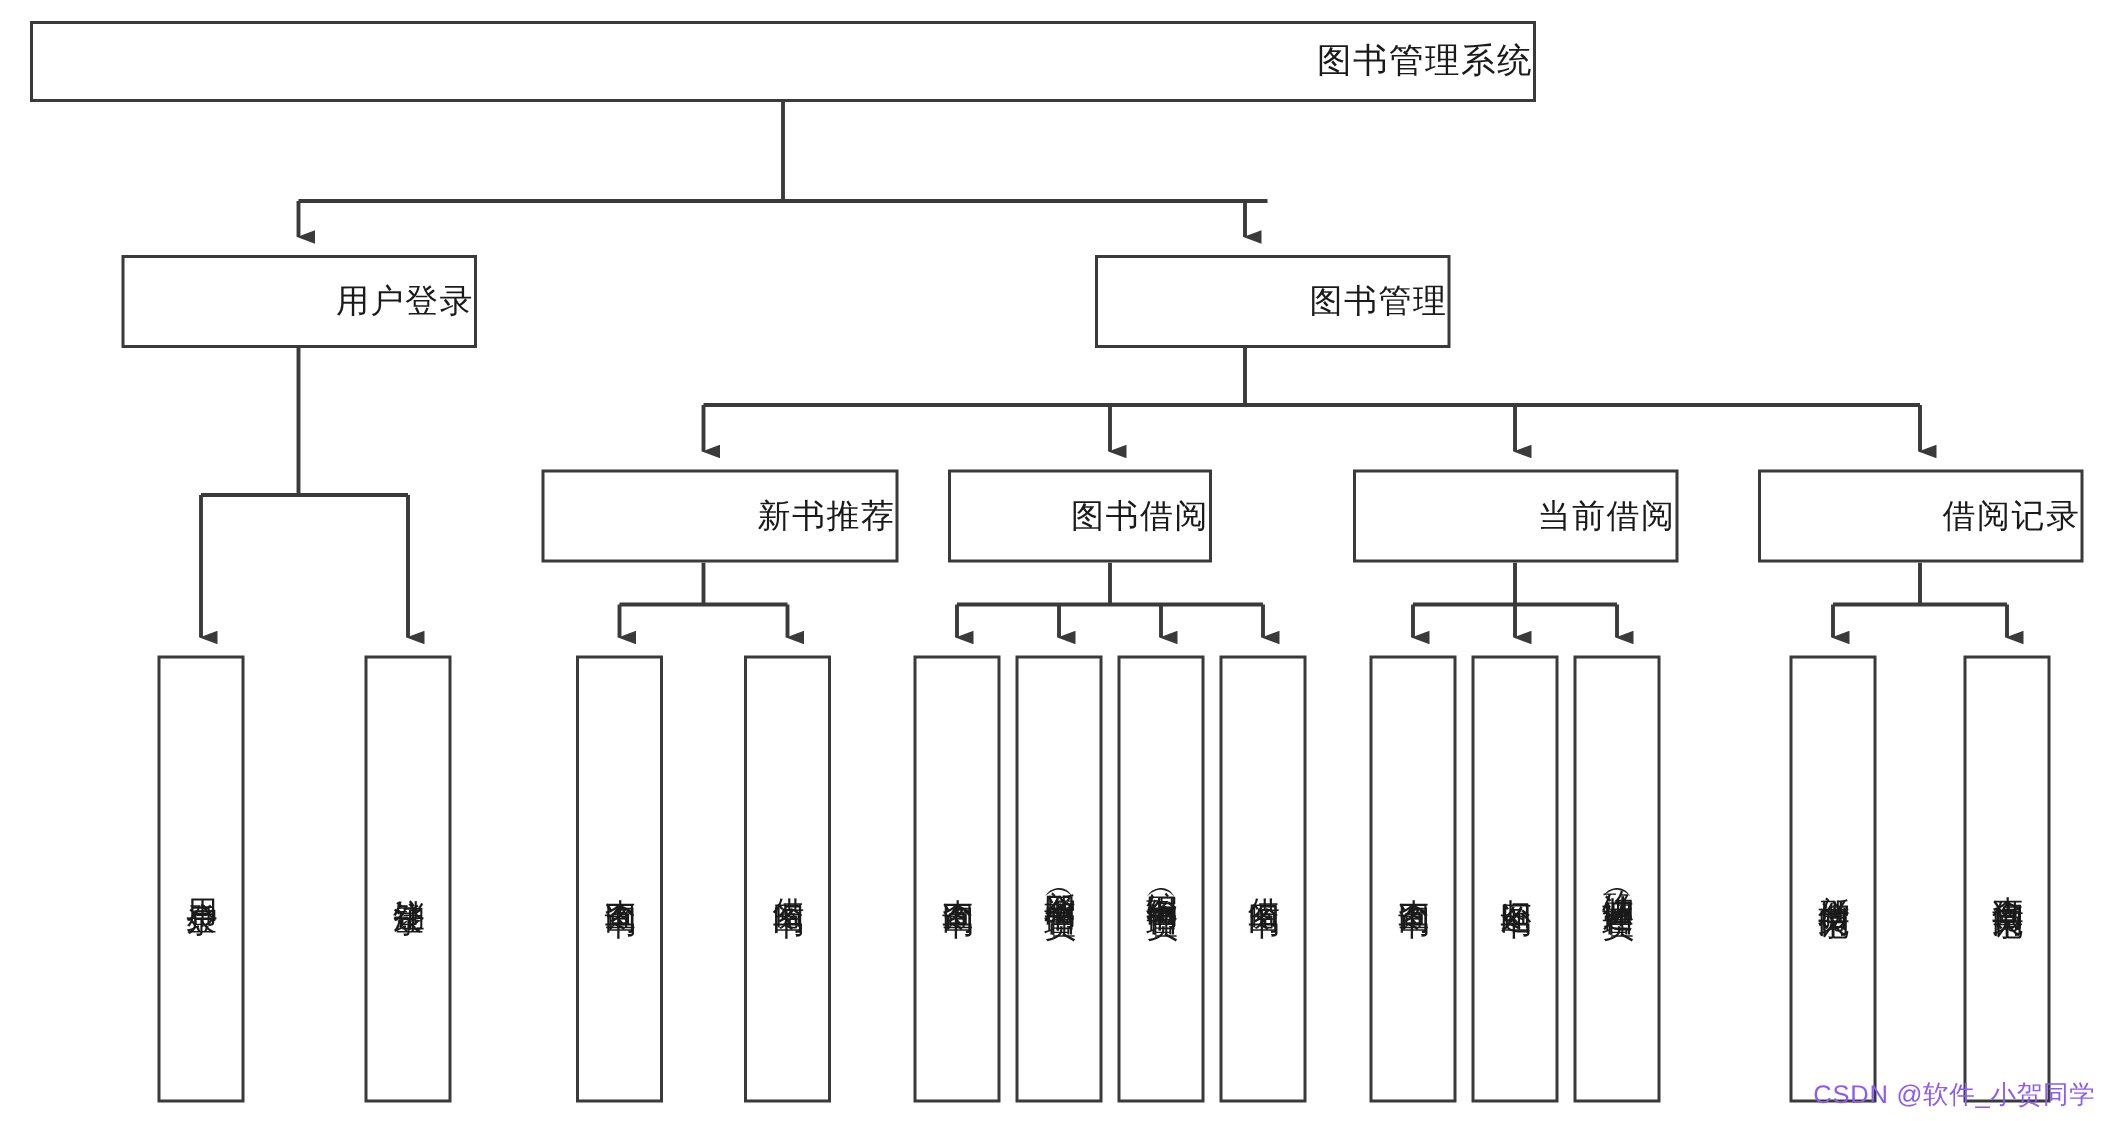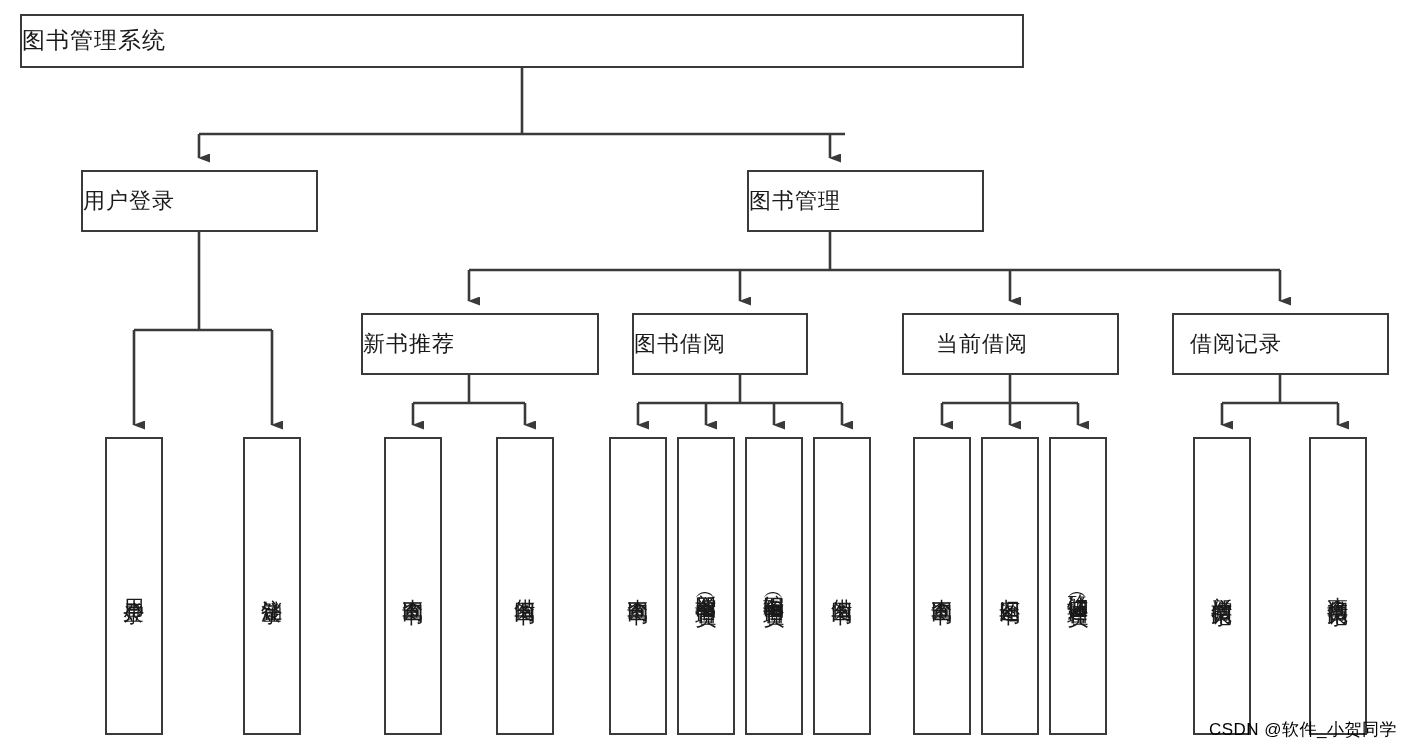--- a/index.html
+++ b/index.html
@@ -24,21 +24,21 @@
     width: 1405px;
     height: 747px;
   }
   .node {
     position: absolute;
     box-sizing: border-box;
     background: #ffffff;
     border: 2px solid #3a3a3a;
     display: flex;
     align-items: center;
-    justify-content: flex-start;
+    justify-content: flex-end;
     color: #1a1a1a;
   }
   .node .label {
     display: block;
     text-align: center;
     line-height: 1.18;
   }
   
   .node.h .label {
     font-size: 22px;
@@ -59,21 +59,21 @@
     font-size: 21px;
     line-height: 1.02;
     letter-spacing: 2px;
     max-height: 268px;
   }
   .watermark {
     position: absolute;
     right: 8px;
     bottom: 6px;
     font-size: 17px;
-    color: #000000;
+    color: #8b5cf6;
     letter-spacing: 0.5px;
     white-space: nowrap;
     pointer-events: none;
   }
 </style>
 </head>
 <body>
 
 <div id="canvas">
 
@@ -127,21 +127,21 @@
     </g>
   </svg>
 
   <div class="node h root" style="left:20px; top:14px; width:1004px; height:54px;">
     <span class="label">图书管理系统</span>
   </div>
 
   <div class="node h" style="left:81px; top:170px; width:237px; height:62px;">
     <span class="label">用户登录</span>
   </div>
-  <div class="node h" style="left:747px; top:170px; width:237px; height:62px;">
+  <div class="node h" style="left:730px; top:170px; width:237px; height:62px;">
     <span class="label">图书管理</span>
   </div>
 
   <div class="node h" style="left:361px; top:313px; width:238px; height:62px;">
     <span class="label">新书推荐</span>
   </div>
   <div class="node h" style="left:632px; top:313px; width:176px; height:62px;">
     <span class="label">图书借阅</span>
   </div>
   <div class="node h" style="left:902px; top:313px; width:217px; height:62px;padding-left:32px;">

